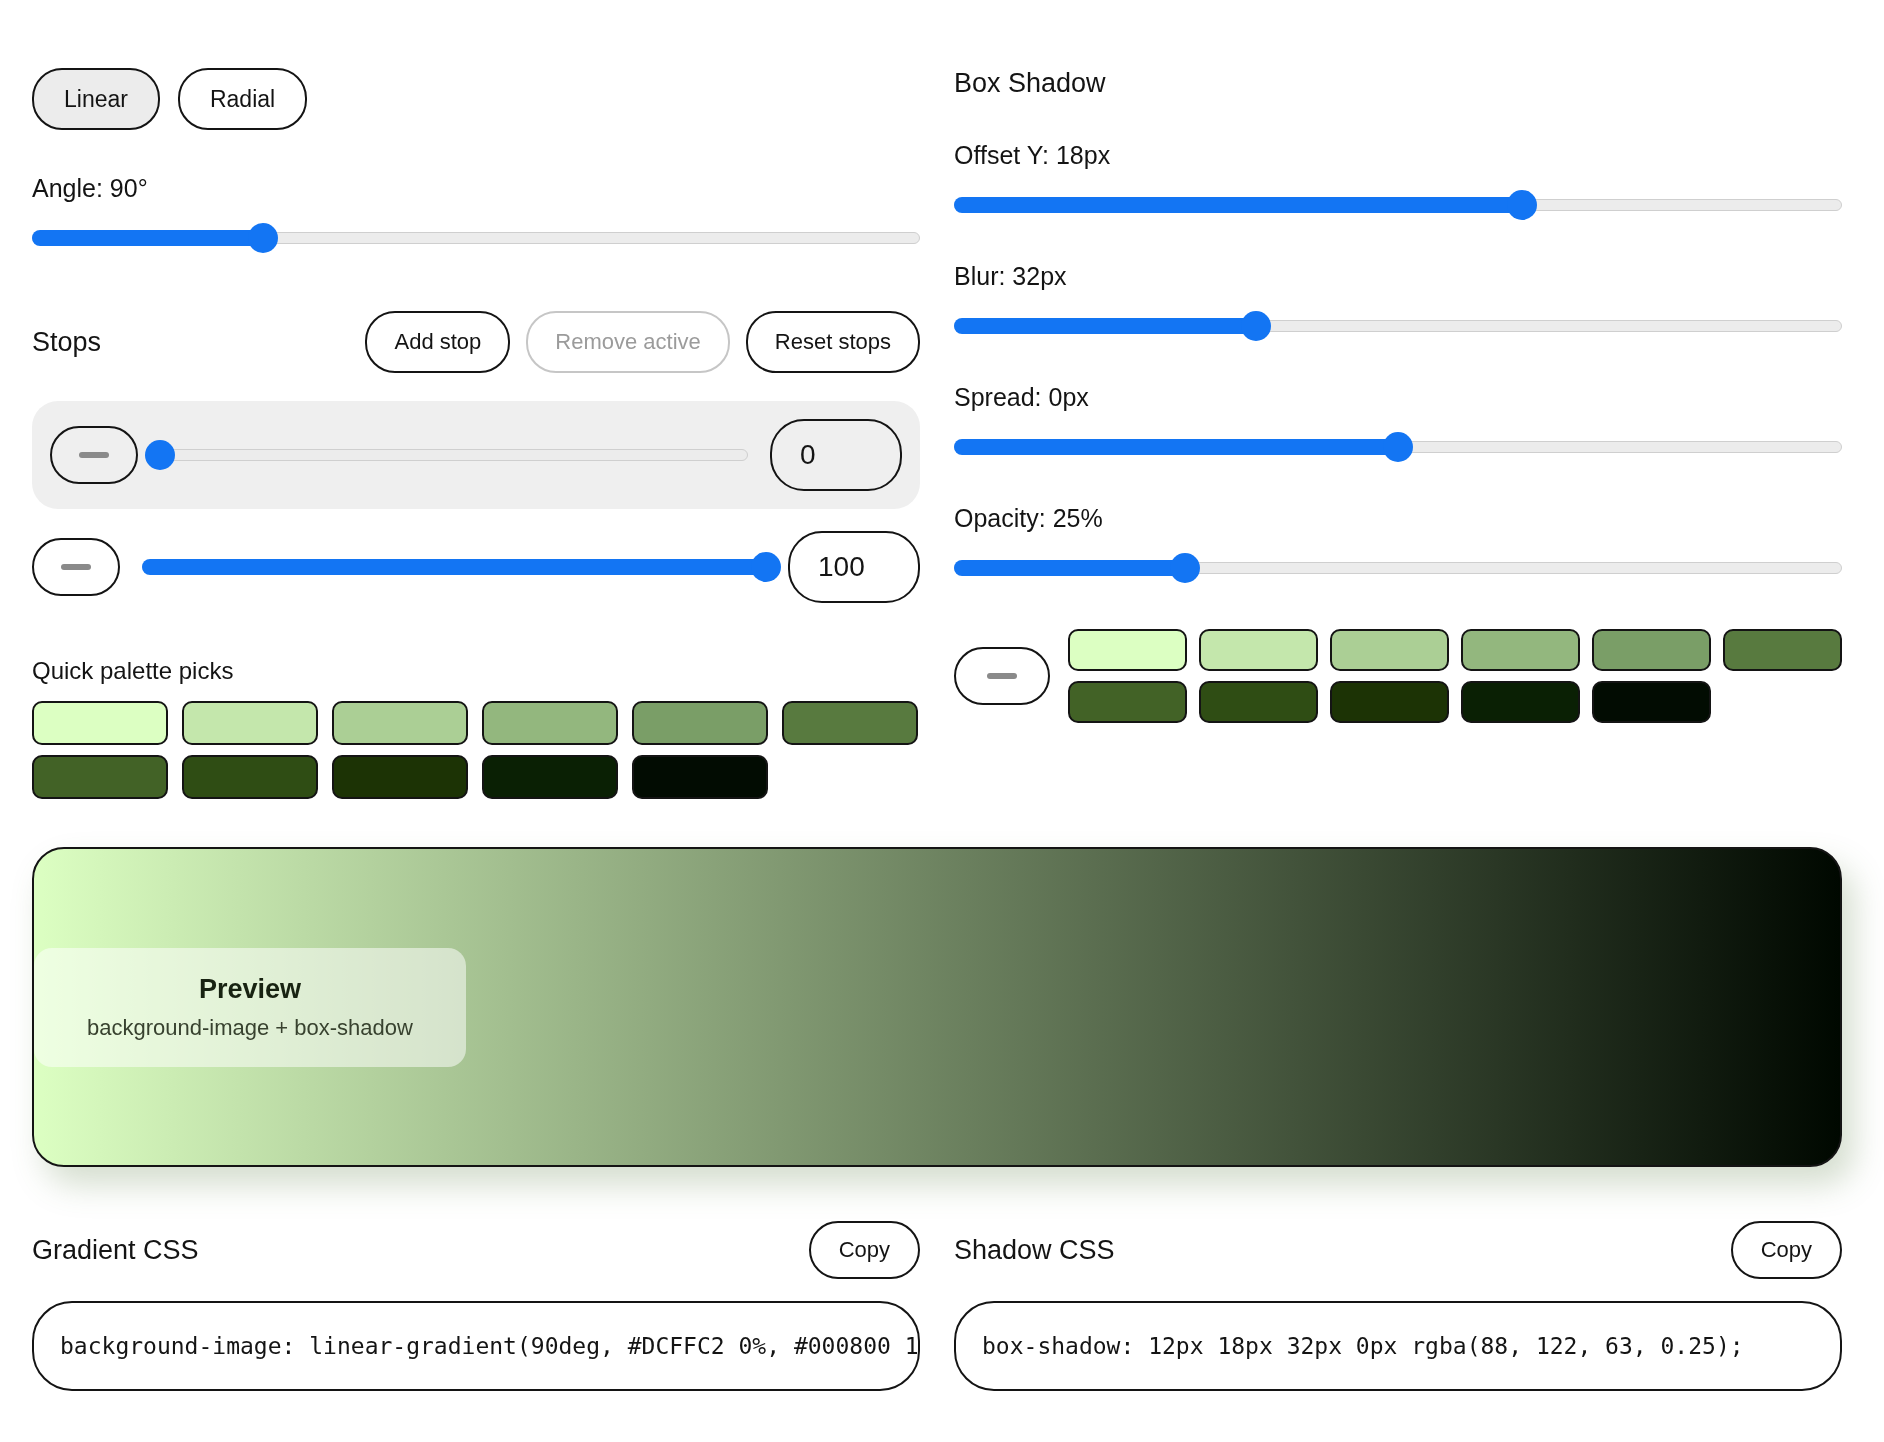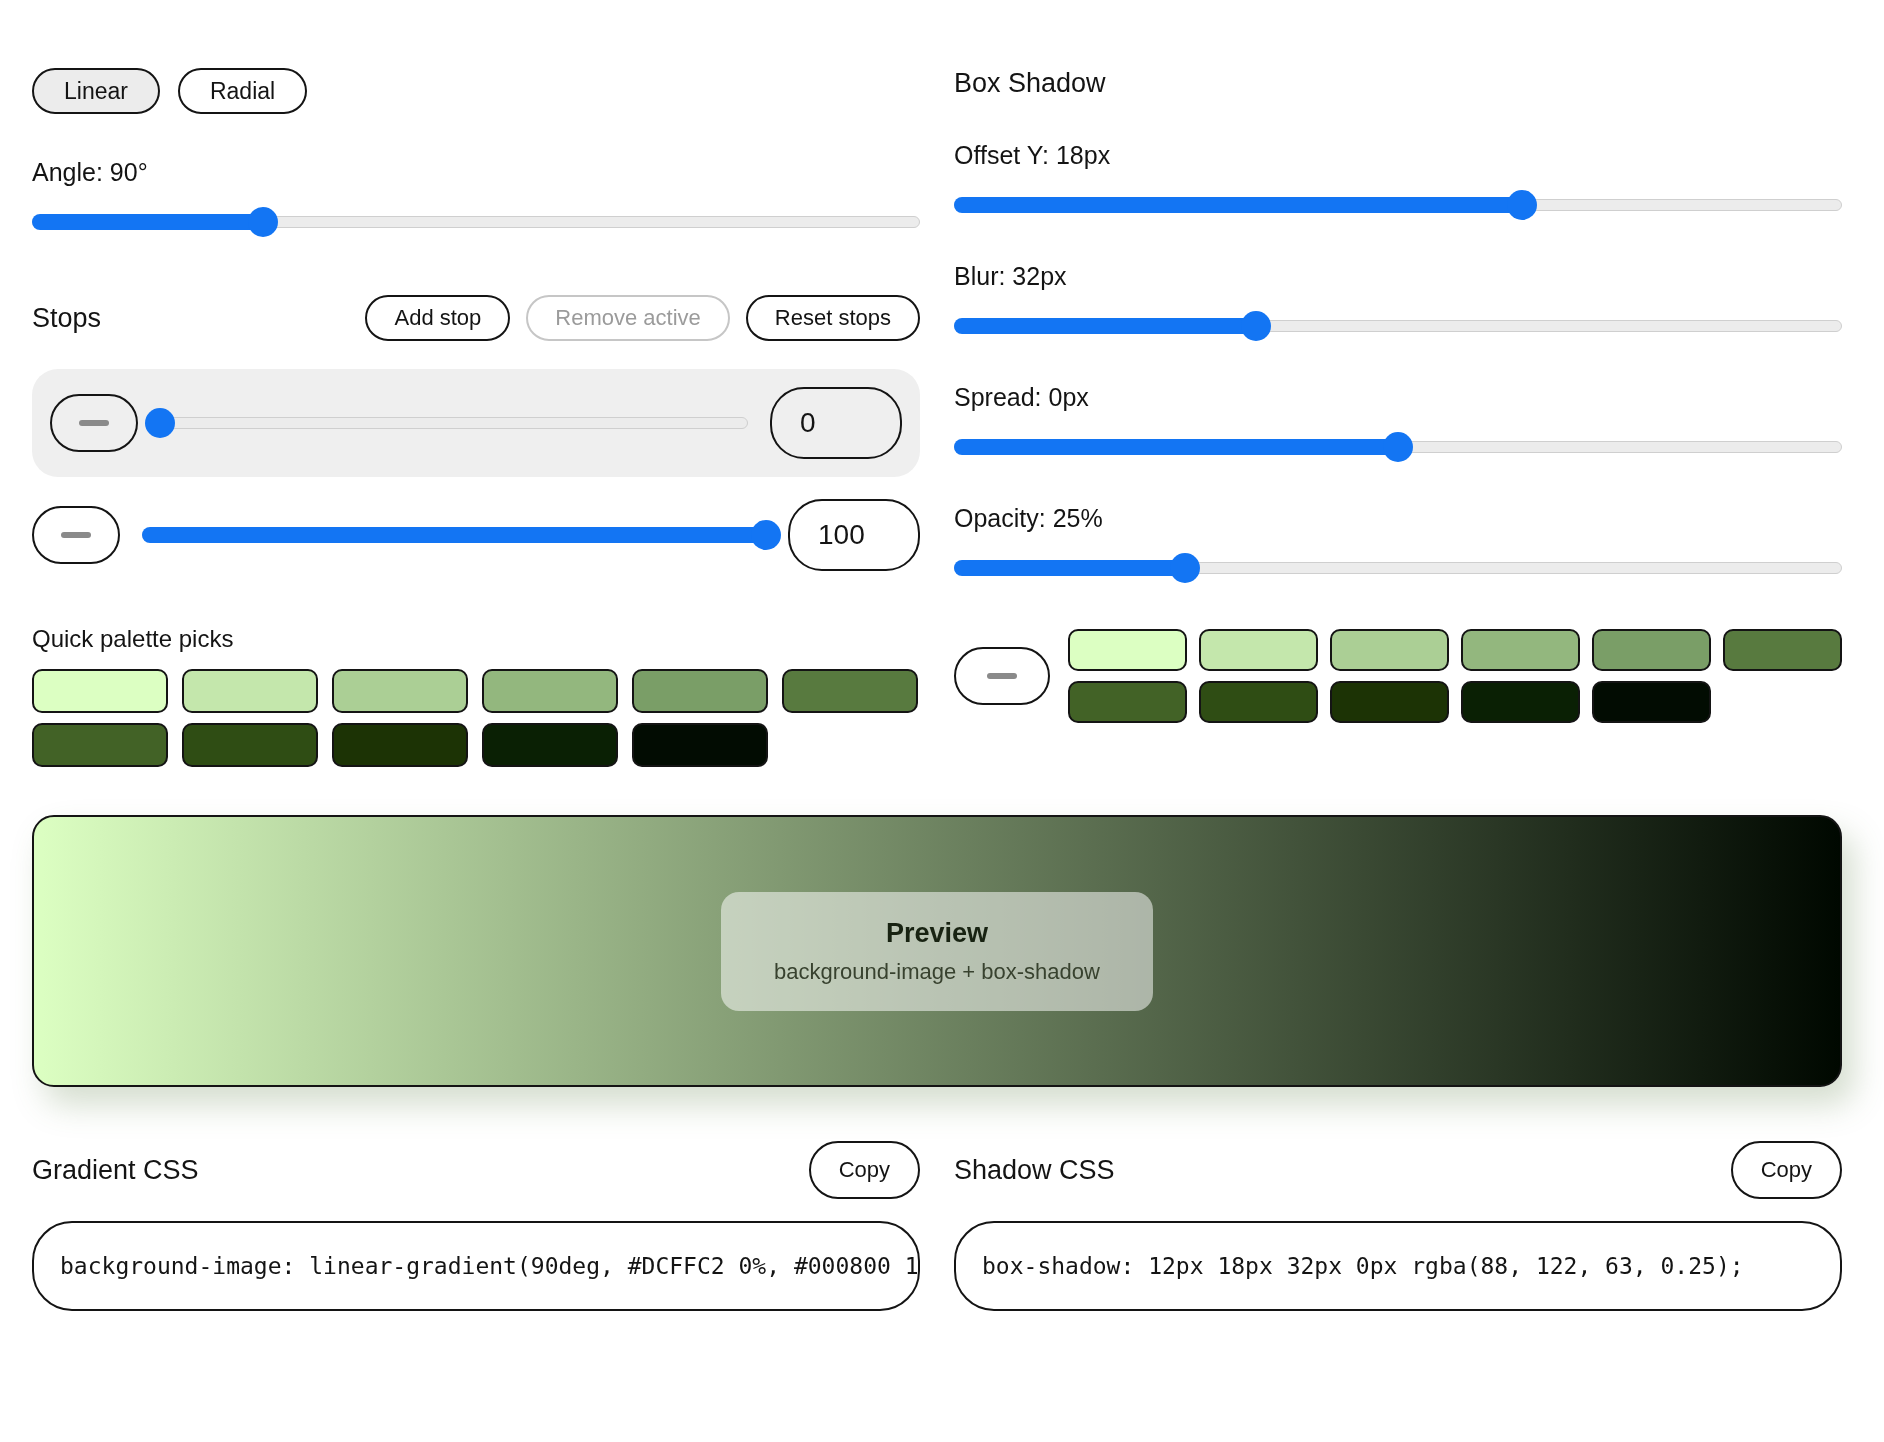--- a/index.html
+++ b/index.html
@@ -18,21 +18,21 @@
   }
   .page{padding:30px 42px 0 32px;width:1884px;}
   h1.title{font-size:40px;font-weight:700;letter-spacing:-0.5px;}
   .columns{display:grid;grid-template-columns:888px 888px;column-gap:34px;margin-top:38px;}
 
   
   .pill{
     display:inline-flex;align-items:center;justify-content:center;
     border:2.5px solid var(--ink);border-radius:30px;background:#fff;
     font-family:"Liberation Sans",sans-serif;font-size:22px;color:var(--ink);
-    height:46px;padding:0 27px;cursor:pointer;
+    height:62px;padding:0 27px;cursor:pointer;
   }
   .pill.selected{background:#ececec;}
   .pill.disabled{border-color:var(--disabled-border);color:var(--disabled-text);}
   .mode-row{display:flex;gap:18px;}
   .mode-row .pill{font-size:23px;padding:0 30px;}
 
   
   .slider{position:relative;height:30px;flex:1;}
   .slider .track{
     position:absolute;left:0;right:0;top:50%;transform:translateY(-50%);
@@ -85,22 +85,22 @@
   .shadow-group .field-label{display:block;margin-bottom:20px;}
   .shadow-palette-row{display:flex;align-items:center;gap:18px;margin-top:46px;}
   .shadow-dash{width:96px;height:58px;}
   .shadow-palette{display:flex;flex-wrap:wrap;gap:10px 12px;flex:1;}
   .shadow-palette .swatch{
     width:119px;height:42px;border:2px solid var(--ink);border-radius:10px;cursor:pointer;
   }
 
   
   .preview{
-    margin-top:48px;width:1810px;height:272px;border:2.5px solid var(--ink);
-    border-radius:22px;display:flex;align-items:center;justify-content:center;
+    margin-top:48px;width:1810px;height:320px;border:2.5px solid var(--ink);
+    border-radius:32px;display:flex;align-items:center;justify-content:flex-start;
   }
   .preview-card{
     min-width:432px;padding:26px 36px;border-radius:18px;
     background:rgba(255,255,255,0.52);text-align:center;
   }
   .preview-card .pv-title{font-size:27px;font-weight:600;color:#182312;}
   .preview-card .pv-sub{font-size:22px;color:#38422f;margin-top:10px;}
 
   
   .outputs{display:grid;grid-template-columns:888px 888px;column-gap:34px;margin-top:54px;}

